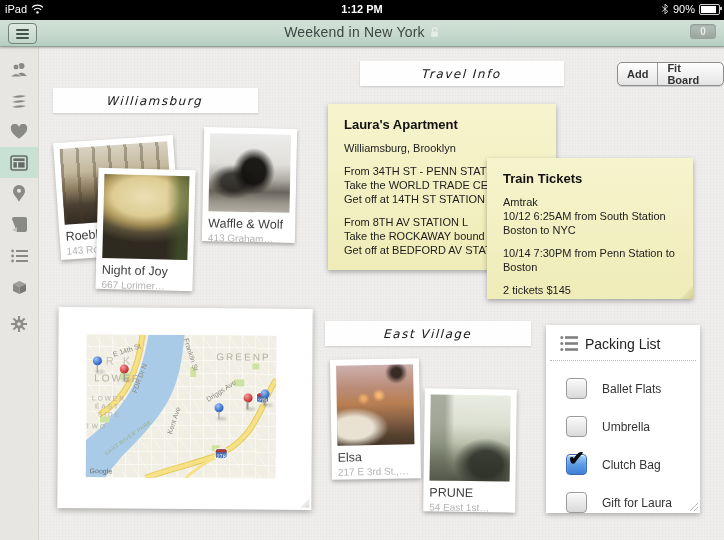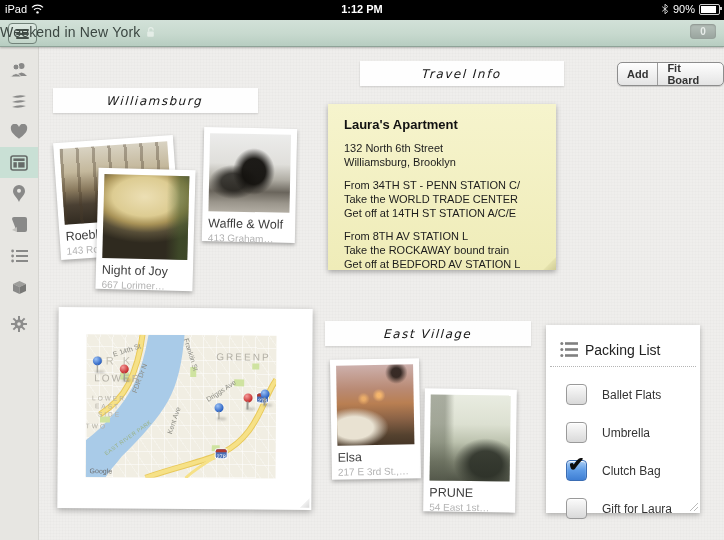--- a/index.html
+++ b/index.html
@@ -17,21 +17,21 @@
   .batt b{position:absolute;right:-3px;top:2px;width:2px;height:3px;background:#cfcfcf;}
 
   
   .header{position:absolute;left:0;top:20px;width:724px;height:26px;z-index:49;
     background:linear-gradient(180deg,#d2e1d8 0%,#c7d9ce 55%,#b7cdc1 100%);
     border-bottom:1px solid #8ea398;box-shadow:0 1px 2px rgba(0,0,0,.25);}
   .hamburger{position:absolute;left:8px;top:3px;width:27px;height:19px;border:1px solid #72837a;
     border-radius:4px;background:linear-gradient(180deg,#dde9e2,#c2d5c9);
     display:flex;flex-direction:column;justify-content:center;gap:2px;align-items:center;cursor:pointer;}
   .hamburger span{display:block;width:13px;height:2px;background:#45514b;border-radius:1px;}
-  .htitle{position:absolute;left:0;right:0;top:4px;text-align:left;font-size:14px;
+  .htitle{position:absolute;left:0;right:0;top:4px;text-align:center;font-size:14px;
     color:#3c4742;letter-spacing:.2px;}
   .badge{position:absolute;right:8px;top:4px;min-width:20px;height:15px;padding:0 3px;
     border-radius:4px;background:linear-gradient(180deg,#b7c1bb,#98a39d);
     box-shadow:inset 0 1px 2px rgba(0,0,0,.25);color:#e7ece9;font-size:10px;font-weight:bold;
     display:flex;align-items:center;justify-content:center;}
 
   
   .sidebar{position:absolute;left:0;top:46px;bottom:0;width:38px;background:#e7e6e2;
     border-right:1px solid #d6d5d1;z-index:40;}
   .side-item{width:38px;height:31px;display:flex;align-items:center;justify-content:center;cursor:pointer;}
@@ -121,21 +121,21 @@
   .shield::before{content:"";position:absolute;left:0;right:0;top:0;height:3px;background:#b03a30;
     border-radius:2px 2px 0 0;}
   .shield span{position:absolute;left:0;right:0;top:3.5px;text-align:center;font-size:5.5px;color:#fff;}
 
   
   .plist{position:absolute;left:546px;top:325px;width:154px;height:188px;background:#fff;
     box-shadow:0 2px 5px rgba(0,0,0,.28);box-sizing:border-box;}
   .plist::after{content:"";position:absolute;right:2px;bottom:2px;width:10px;height:10px;
     background:repeating-linear-gradient(135deg,transparent 0 2px,#bbb 2px 3px);
     clip-path:polygon(100% 0,100% 100%,0 100%);}
-  .plhead{display:flex;align-items:center;gap:7px;padding:16px 10px 8px 10px;
+  .plhead{display:flex;align-items:center;gap:7px;padding:10px 10px 8px 10px;
     border-bottom:1px dotted #b5b5b5;margin:0 4px;}
   .plhead .t{font-size:14px;color:#222;}
   .plrow{display:flex;align-items:center;margin:17px 0 0 20px;}
   .cbox{position:relative;width:19px;height:19px;border:1px solid #9a9a9a;border-radius:4px;
     background:linear-gradient(180deg,#fbfbfb,#d9d9d9);box-shadow:inset 0 1px 1px #fff;cursor:pointer;}
   .cbox.checked{background:linear-gradient(180deg,#a8ccf4 0%,#5d9be6 50%,#3f7fd4 100%);
     border-color:#3b6db3;}
   .cbox .mark{display:none;position:absolute;left:1px;top:-9px;font-size:20px;font-weight:bold;color:#0c0c0c;}
   .cbox.checked .mark{display:block;}
   .plabel{margin-left:15px;font-size:12px;color:#333;}
@@ -283,30 +283,38 @@
       <div class="paddr">667 Lorimer…</div>
     </div>
     <div class="pcard" style="left:203px;top:128px;width:93px;height:114px;transform:rotate(1.2deg);z-index:1;">
       <div class="pimg ph-waffle"></div>
       <div class="ptitle">Waffle &amp; Wolf</div>
       <div class="paddr">413 Graham…</div>
     </div>
 
     <div class="note" style="left:328px;top:104px;width:228px;height:166px;z-index:1;">
       <div class="ntitle">Laura's Apartment</div>
-      <div class="nl">132 North 6th Street</div>
       <div class="nl">Williamsburg, Brooklyn</div>
       <div class="nl"></div>
       <div class="nl">From 34TH ST - PENN STATION C/</div>
       <div class="nl">Take the WORLD TRADE CENTER</div>
       <div class="nl">Get off at 14TH ST STATION A/C/E</div>
       <div class="nl"></div>
       <div class="nl">From 8TH AV STATION L</div>
       <div class="nl">Take the ROCKAWAY bound train</div>
       <div class="nl">Get off at BEDFORD AV STATION L</div>
+    </div>
+    <div class="note" style="left:487px;top:158px;width:206px;height:141px;z-index:2;">
+      <div class="ntitle">Train Tickets</div>
+      <div class="nl">Amtrak</div>
+      <div class="nl wrap">10/12 6:25AM from South Station Boston to NYC</div>
+      <div class="nl"></div>
+      <div class="nl wrap">10/14 7:30PM from Penn Station to Boston</div>
+      <div class="nl"></div>
+      <div class="nl">2 tickets $145</div>
     </div>
 
     <div class="polaroid">
       <div class="map">
         <svg viewBox="0 0 190 143" width="190" height="143">
           <path d="M62,0 C58,24 52,44 42,60 C32,76 18,92 0,106 L0,143 L20,143 C24,136 30,130 36,122 C56,102 72,84 82,66 C92,48 96,26 98,0 Z" fill="#a9cbe8"></path>
           <rect x="34" y="38" width="9" height="7" fill="#cfe3a0"></rect>
           <rect x="14" y="82" width="10" height="6" fill="#cfe3a0"></rect>
           <rect x="104" y="32" width="6" height="10" fill="#cfe3a0"></rect>
           <rect x="148" y="44" width="10" height="7" fill="#cfe3a0"></rect>

